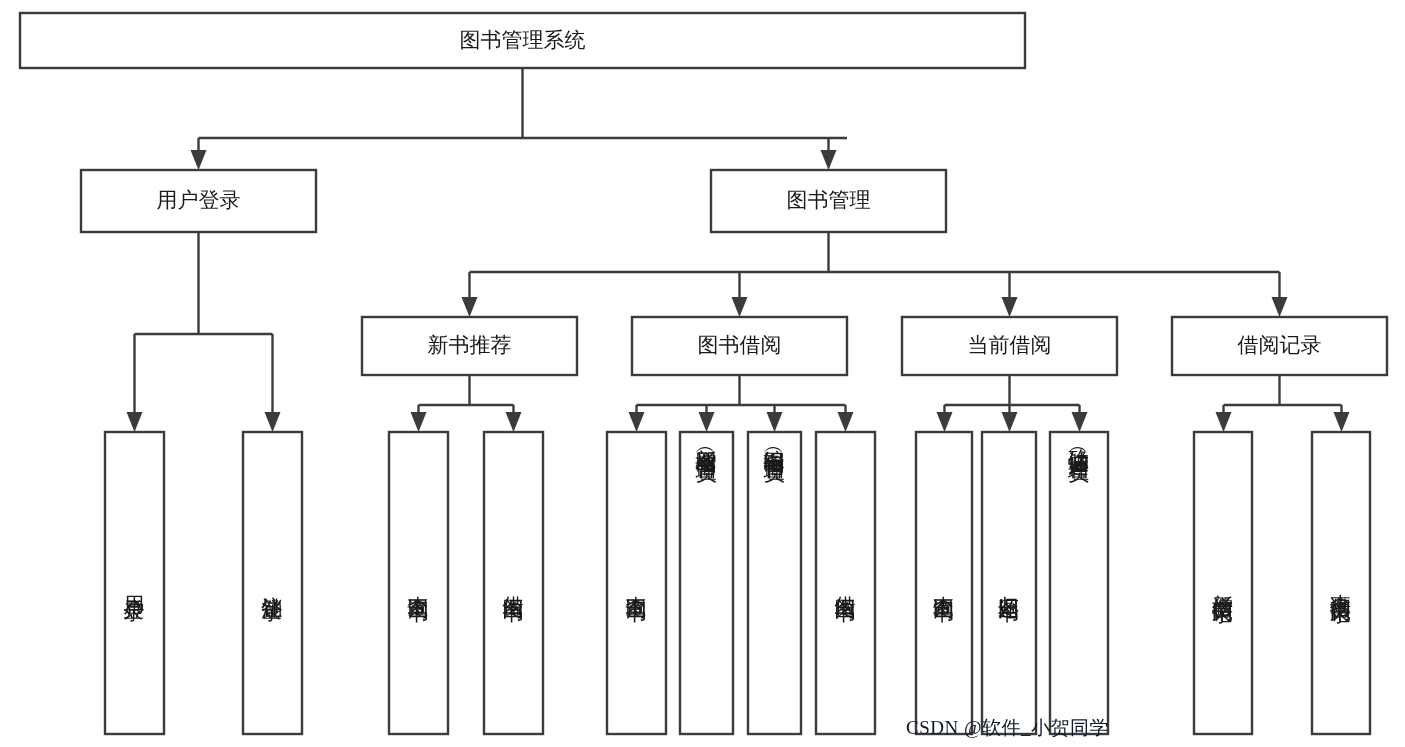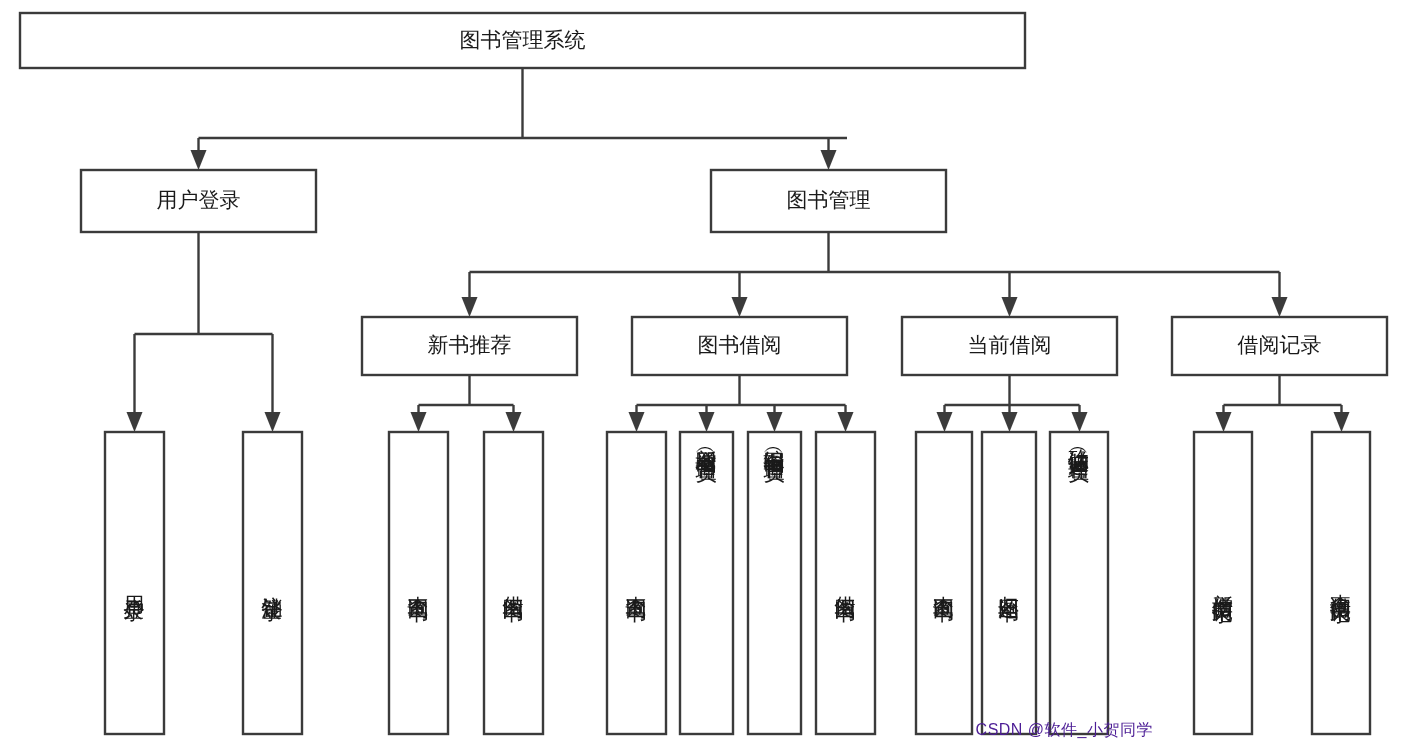--- a/index.html
+++ b/index.html
@@ -11,21 +11,20 @@
     width: 1405px;
     height: 747px;
     font-family: "Liberation Sans", "DejaVu Sans", sans-serif;
     overflow: hidden;
     position: relative;
   }
   #diagram-root {
     position: relative;
     width: 1119px;
     height: 747px;
-    padding-left: 44px;
   }
   svg#tree-svg {
     position: absolute;
     left: 0;
     top: 0;
     width: 1405px;
     height: 747px;
     display: block;
   }
   .node-box {
@@ -63,23 +62,23 @@
     display: flex;
     align-items: center;
     justify-content: center;
     white-space: nowrap;
     pointer-events: none;
   }
   .watermark {
     position: absolute;
     right: 10px;
     bottom: 6px;
-    font-family: Liberation Sans, sans-serif;
-    font-size: 16px;
-    color: #4c1d95;
+    font-family: Liberation Serif, serif;
+    font-size: 19px;
+    color: #0f172a;
     letter-spacing: 0.5px;
     white-space: nowrap;
   }
 </style>
 </head>
 <body>
 
 <div id="diagram-root">
 
   <svg id="tree-svg" viewBox="0 0 1405 747">

